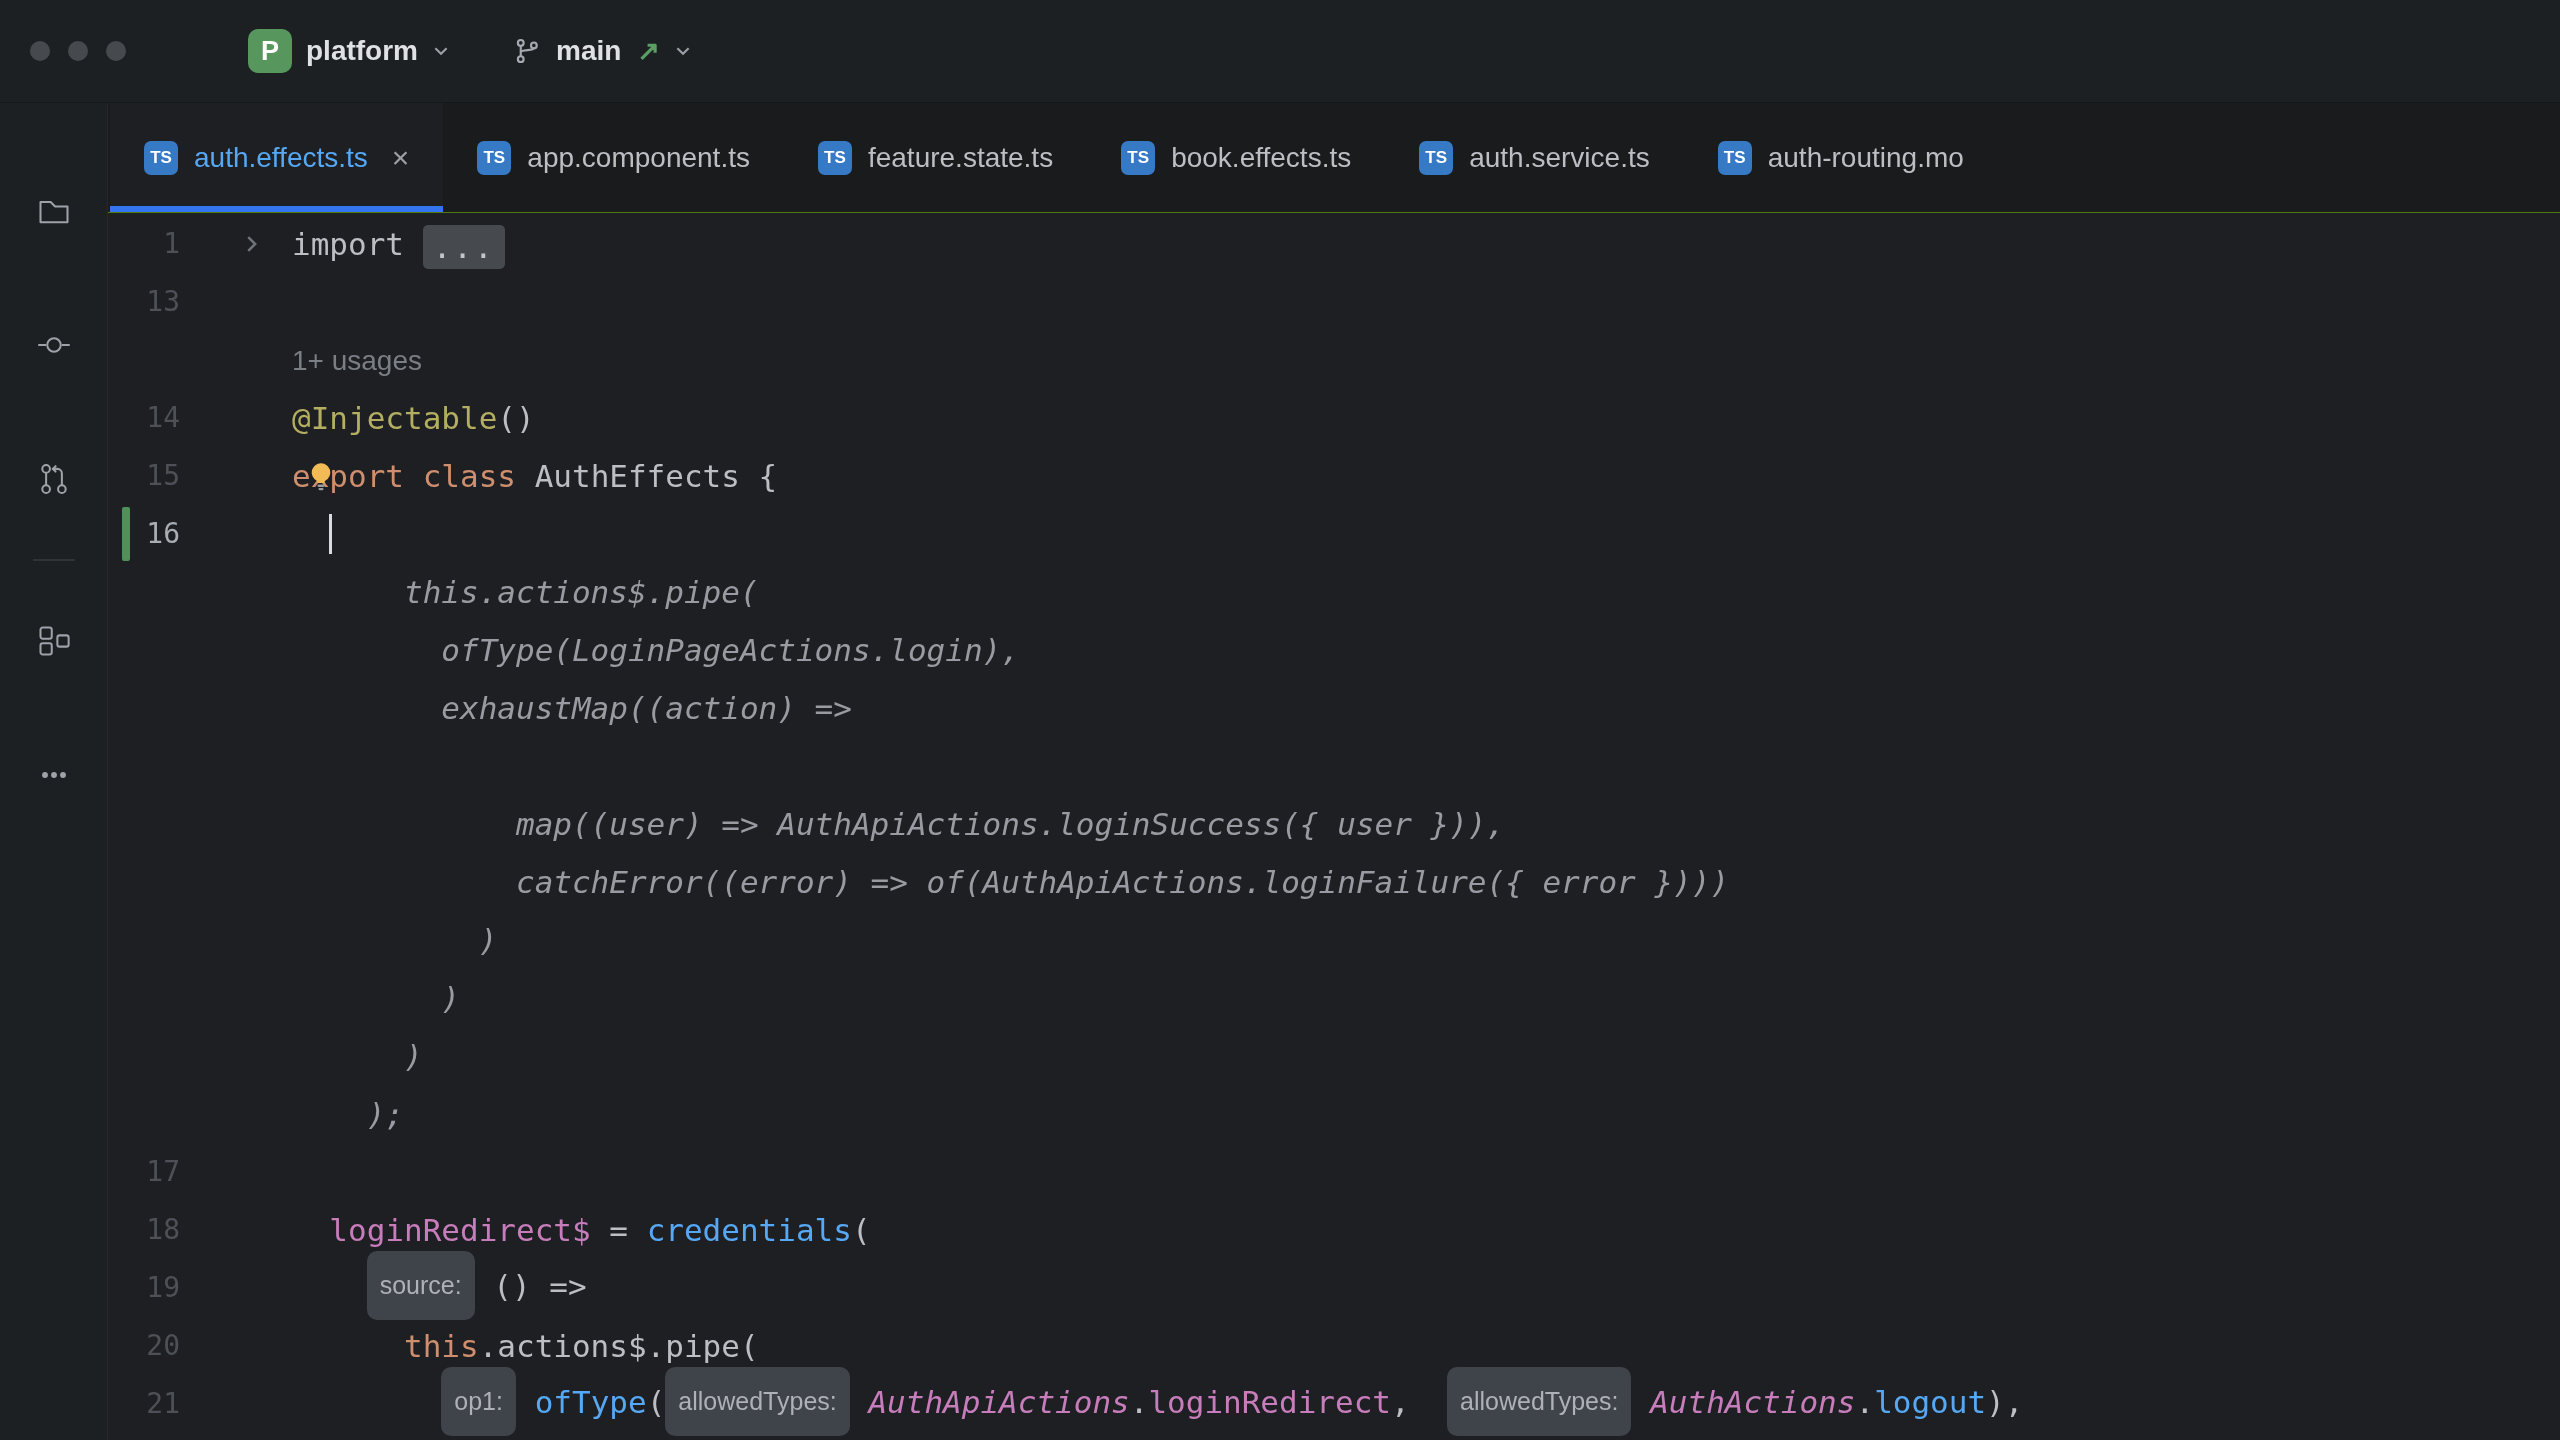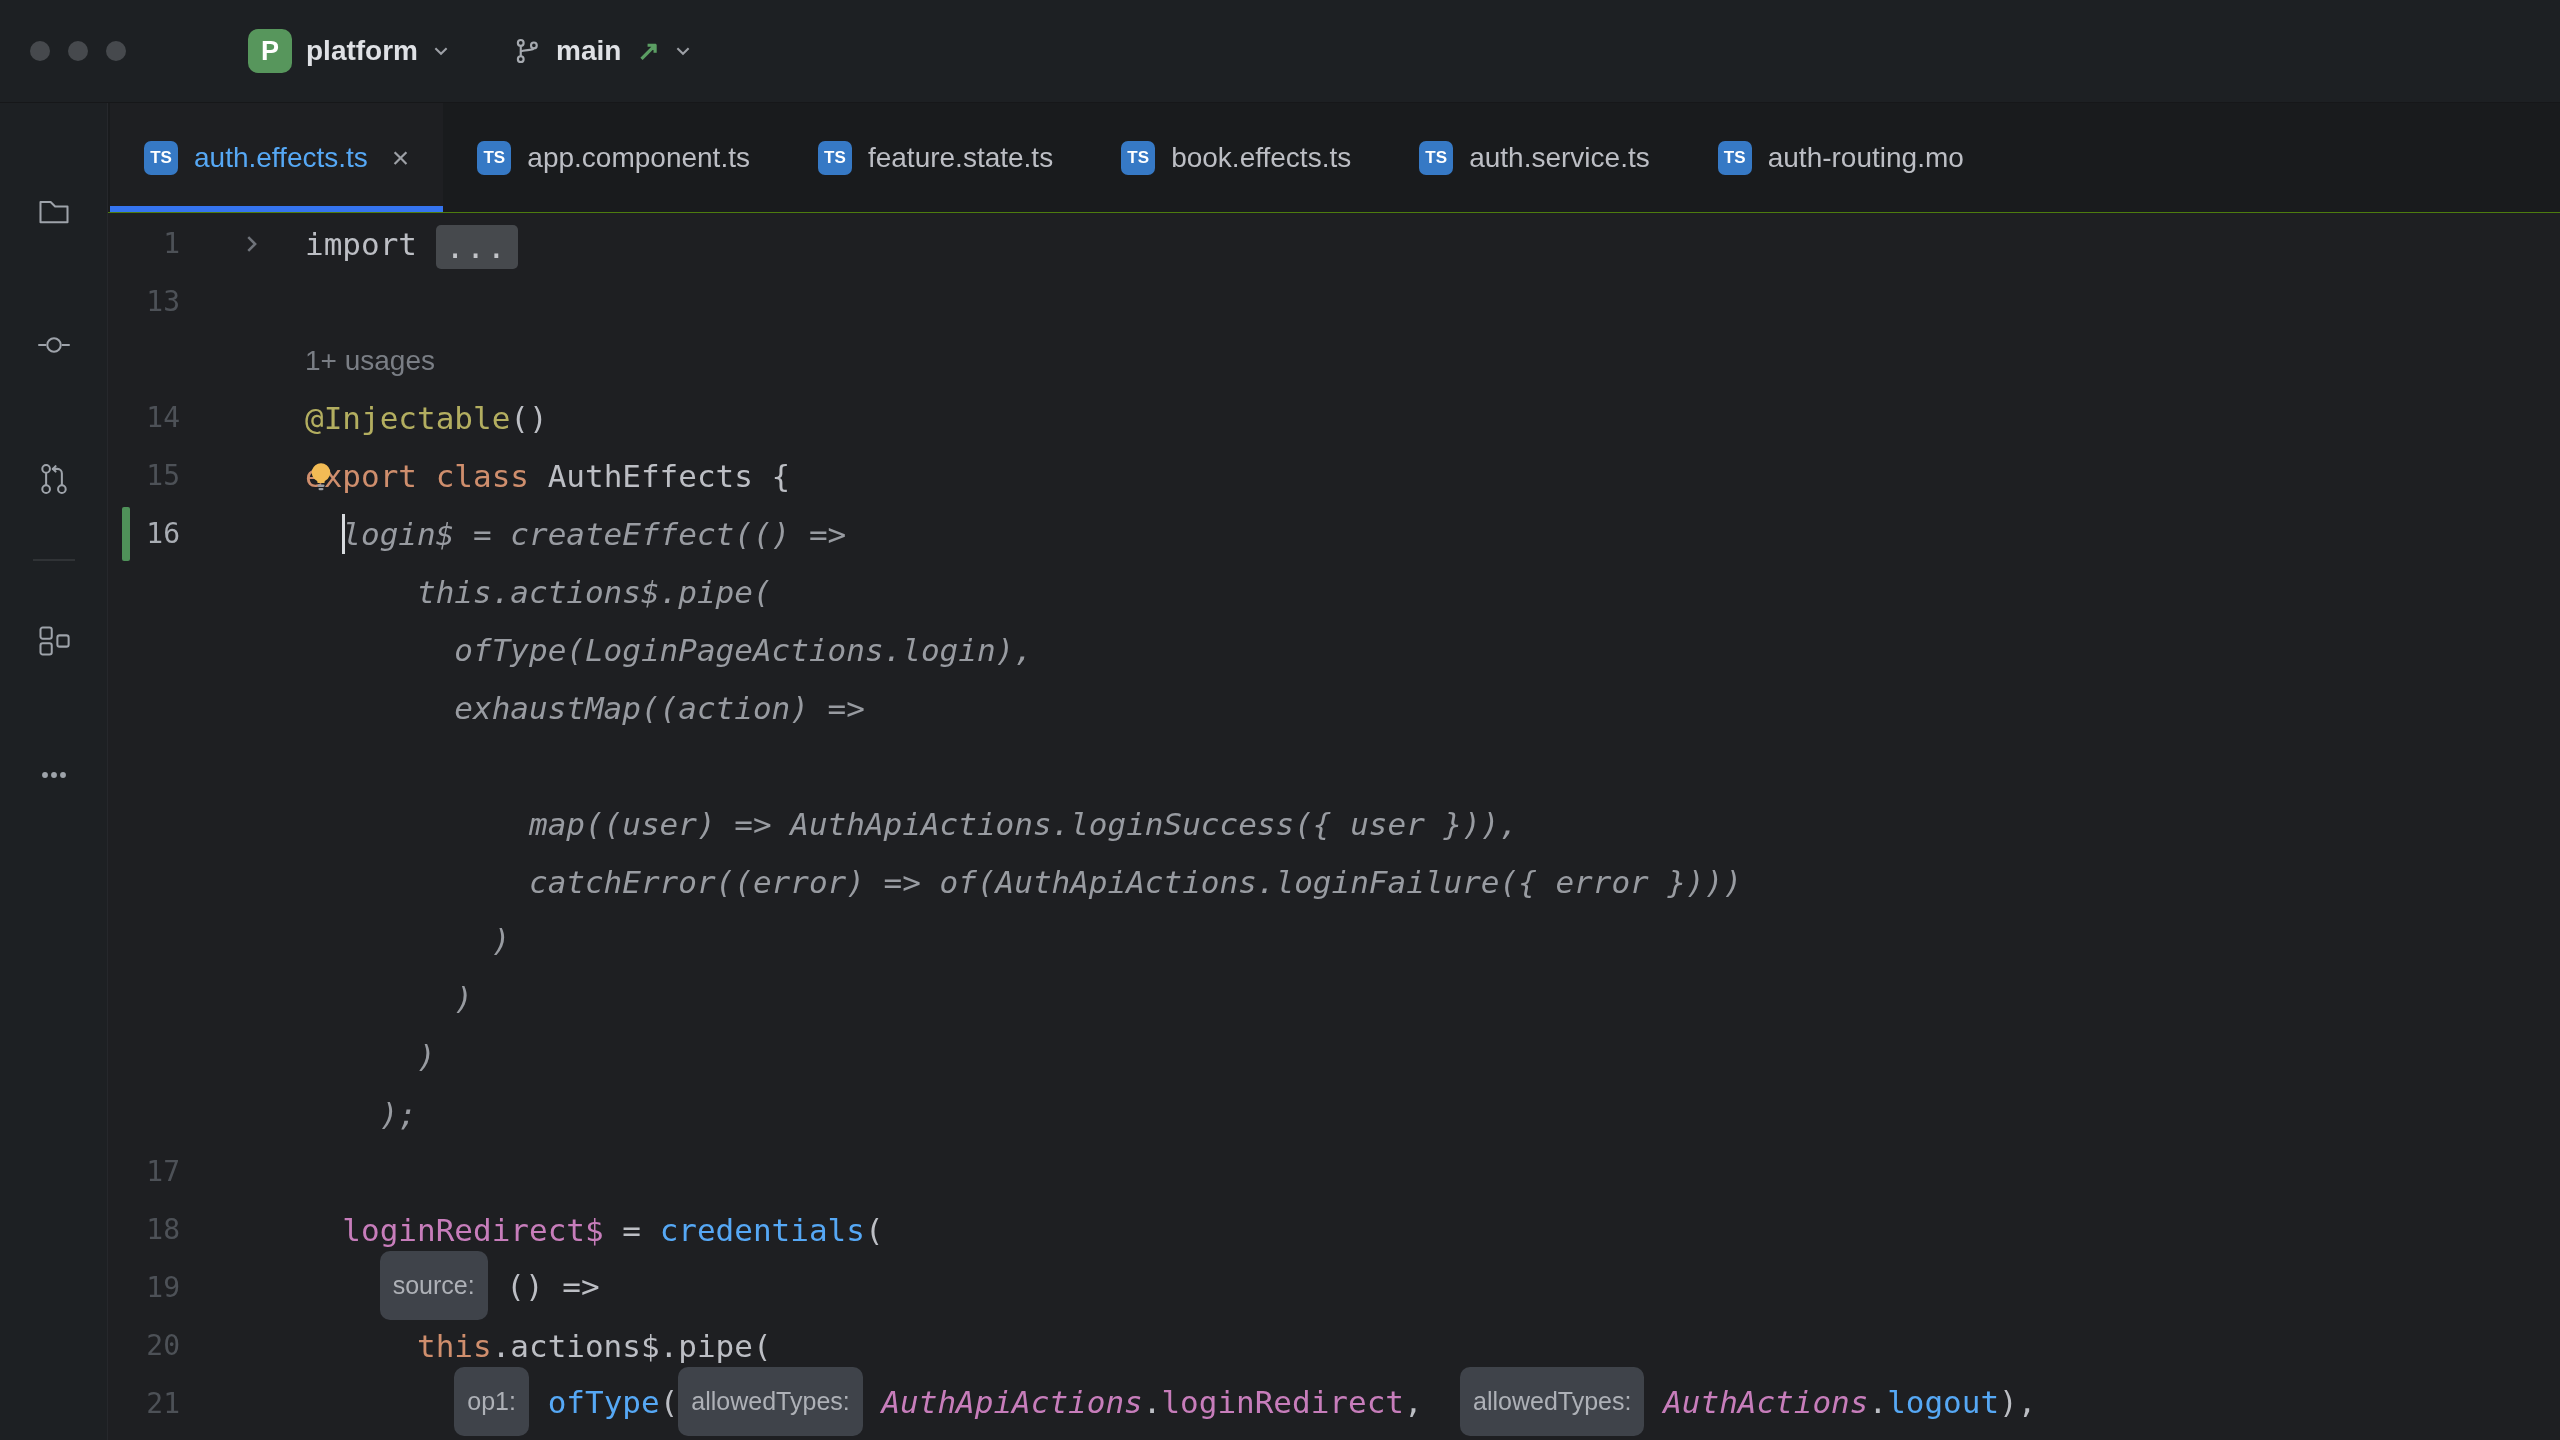--- a/index.html
+++ b/index.html
@@ -32,21 +32,21 @@
   .tab.active::after{content:"";position:absolute;left:0;right:0;bottom:0;height:6px;background:#3574f0}
   .ts{width:34px;height:34px;border-radius:7px;background:#3679c5;color:#fff;font-size:17px;font-weight:700;display:flex;align-items:center;justify-content:center;flex:0 0 34px}
   .close{color:#9da0a6;font-size:30px;line-height:30px;margin-left:8px}
 
   
   .editor{flex:1;background:#1e1f22;position:relative;overflow:hidden;padding-top:2px}
   .row{display:flex;height:58px;position:relative;align-items:center}
   .ln{flex:0 0 72px;width:72px;text-align:right;font-family:"DejaVu Sans Mono","Liberation Mono",monospace;font-size:28px;color:#4d5157;line-height:58px}
   .row.current .ln{color:#a9adb4}
   .fold-col{flex:0 0 111px;width:111px;align-self:stretch;position:relative}
-  pre.code{font-family:"DejaVu Sans Mono","Liberation Mono",monospace;font-size:31px;line-height:58px;margin:14px;color:#bcbec4}
+  pre.code{font-family:"DejaVu Sans Mono","Liberation Mono",monospace;font-size:31px;line-height:58px;margin:1px;color:#bcbec4}
   .tok-p{color:#bcbec4}
   .tok-k{color:#cf8e6d}
   .tok-d{color:#b3ae60}
   .tok-f{color:#c77dbb}
   .tok-b{color:#56a8f5}
   .tok-g{color:#989ba1;font-style:italic}
   .tok-itp{color:#c77dbb;font-style:italic}
   .caret{display:inline-block;width:0;border-left:3px solid #d7dade;height:40px;vertical-align:middle;margin-right:-3px;position:relative;top:-3px}
   .inlay{display:inline-block;background:#3f434a;color:#aeb1b7;font-family:"Liberation Sans",sans-serif;font-size:25px;line-height:37px;padding:16px 13px;border-radius:10px;vertical-align:middle;position:relative;top:-3px}
   .foldbadge{display:inline-block;background:#46494d;color:#c3c5c9;padding:0 10px;border-radius:5px;line-height:44px;vertical-align:middle;letter-spacing:2px}
@@ -192,21 +192,21 @@
             <span class="bulb"><svg width="34" height="34" viewBox="0 0 24 24">
                 <path d="M12 3a6.5 6.5 0 0 1 3.2 12.2c-.5.3-.7.6-.7 1V17h-5v-.8c0-.4-.2-.7-.7-1A6.5 6.5 0 0 1 12 3z" fill="#f2bb55"></path>
                 <rect x="9.5" y="18" width="5" height="1.8" rx=".9" fill="#9a9da2"></rect>
                 <rect x="10.2" y="20.4" width="3.6" height="1.6" rx=".8" fill="#9a9da2"></rect>
               </svg></span>
           </div>
           <div class="row current">
             <span class="vcs-bar"></span>
             <span class="ln">16</span>
             <span class="fold-col"></span>
-            <pre class="code"><span class="tok-g">  </span><span class="caret"></span><span class="tok-g">login$ = createEffect(() =&gt;</span></pre>
+            <pre class="code"><span class="tok-g">  </span><span class="caret"></span></pre>
           </div>
           <div class="row">
             <span class="ln"></span>
             <span class="fold-col"></span>
             <pre class="code"><span class="tok-g">      this.actions$.pipe(</span></pre>
           </div>
           <div class="row">
             <span class="ln"></span>
             <span class="fold-col"></span>
             <pre class="code"><span class="tok-g">        ofType(LoginPageActions.login),</span></pre>

